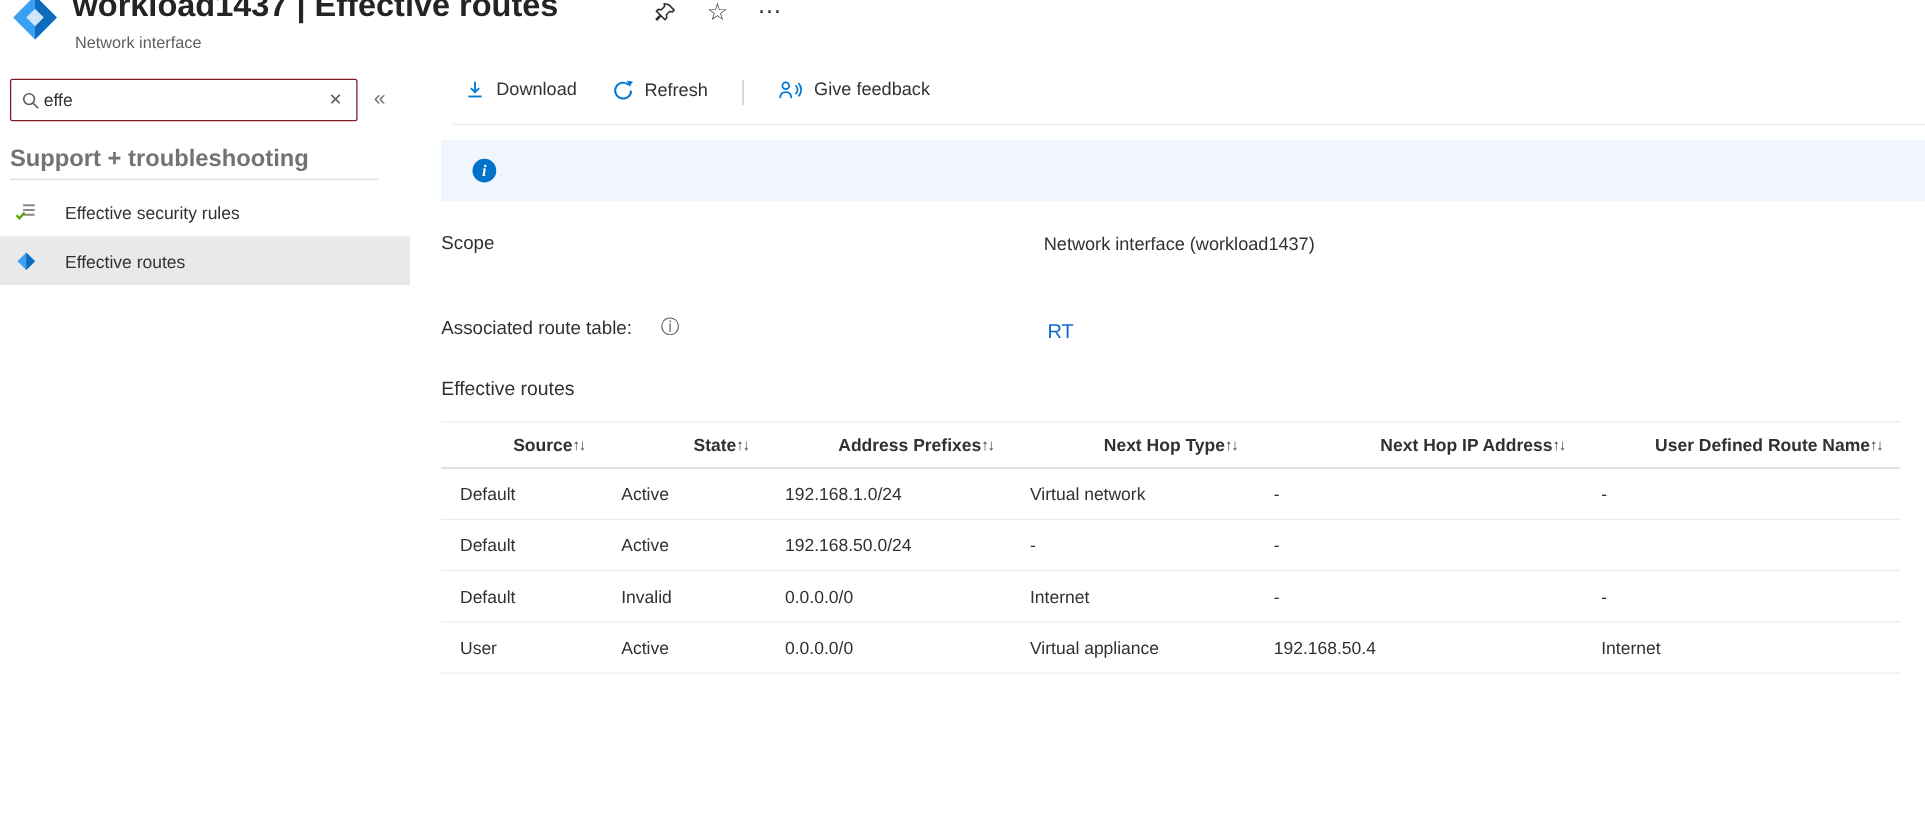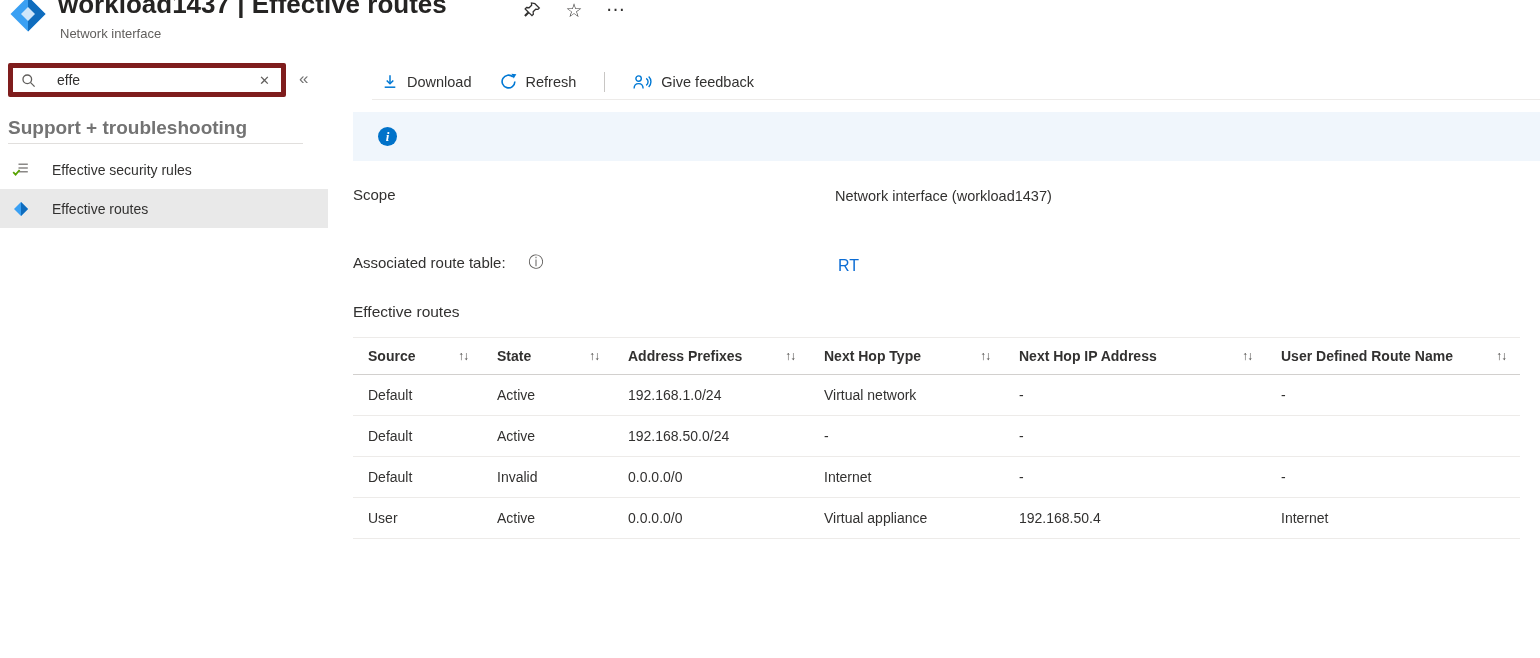--- a/index.html
+++ b/index.html
@@ -10,34 +10,34 @@
   
   .app-icon{left:8px;top:-6px;width:40px;height:40px}
   .page-title{left:58px;top:-11px;font-size:26px;font-weight:700;color:#252423;white-space:nowrap}
   .page-subtitle{left:60px;top:26px;font-size:13px;color:#605e5c}
   .hdr-btn{top:-2px;width:24px;height:24px;display:flex;align-items:center;justify-content:center;cursor:pointer;color:#323130}
   .pin-btn{left:520px}
   .star-btn{left:562px;font-size:19px;line-height:1}
   .more-btn{left:604px;font-size:20px;letter-spacing:1px;top:-8px}
 
   
-  .search-box{left:8px;top:63px;width:278px;height:34px;border:5px solid #7f1d1d;border-radius:2px;
-    display:flex;align-items:center;padding:0 8px;gap:21px;background:#fff}
+  .search-box{left:8px;top:63px;width:278px;height:34px;border:1px solid #7f1d1d;border-radius:2px;
+    display:flex;align-items:center;padding:0 8px;gap:3px;background:#fff}
   .search-box input{border:none;outline:none;flex:1;font-size:14px;font-family:inherit;color:#323130;min-width:0}
   .clear-icon{color:#605e5c;font-size:13px;cursor:pointer;padding:0 3px}
   .collapse-btn{left:299px;top:69px;font-size:17px;color:#737373;cursor:pointer}
   .sb-section{left:8px;top:117px;font-size:19px;font-weight:700;color:#737373}
   .sb-divider{left:8px;top:143px;width:295px;height:1px;background:#e1dfdd}
   .sb-items{left:0;top:150px;width:328px}
   .sb-item{height:39px;display:flex;align-items:center;gap:23px;padding-left:12px;font-size:14px;cursor:pointer}
   .sb-item.selected{background:#e9e9e9}
   .sb-item .ic{width:17px;height:17px;display:flex;align-items:center;justify-content:center;flex:0 0 17px}
 
   
-  .toolbar{left:372px;top:64px;right:0;height:36px;display:flex;align-items:center;gap:28px;
+  .toolbar{left:362px;top:64px;right:0;height:36px;display:flex;align-items:flex-start;gap:28px;
     padding-left:10px;border-bottom:1px solid #edebe9}
   .tb-btn{display:flex;align-items:center;gap:9px;font-size:14.5px;color:#323130;cursor:pointer}
   .tb-sep{width:1px;height:20px;background:#c8c6c4}
 
   
   .banner{left:353px;top:112px;right:0;height:49px;background:#f0f6fc;display:flex;align-items:center;
     padding-left:25px;gap:13px}
   .info-filled{width:19px;height:19px;border-radius:50%;background:#0072c9;color:#fff;display:flex;
     align-items:center;justify-content:center;font-family:"Liberation Serif",serif;font-style:italic;
     font-weight:700;font-size:13px;flex:0 0 19px}
@@ -48,21 +48,21 @@
   .scope-value{left:835px;top:188px;font-size:14.5px}
   .rt-label{left:353px;top:254px;font-size:15px;display:flex;align-items:flex-start;gap:23px}
   .info-outline{font-size:15px;color:#605e5c;cursor:pointer;line-height:1}
   .rt-link{left:838px;top:257px;font-size:16px;color:#0b6cd4;cursor:pointer}
 
   
   .table-title{left:353px;top:303px;font-size:15.5px;color:#323130}
   .table{left:353px;top:337px;width:1167px}
   .thead,.tr{display:grid;grid-template-columns:129px 131px 196px 195px 262px 1fr}
   .thead{height:38px;border-top:1px solid #edebe9;border-bottom:1px solid #d2d0ce}
-  .th{display:flex;align-items:center;justify-content:space-between;padding:0 14px 0 15px;
+  .th{display:flex;align-items:center;justify-content:flex-end;padding:0 14px 0 15px;
     font-size:14px;font-weight:700;cursor:pointer}
   .sort{font-size:12px;color:#484644;letter-spacing:-1px;font-weight:400}
   .tr{height:41px;border-bottom:1px solid #edebe9}
   .td{display:flex;align-items:center;padding-left:15px;font-size:14px;color:#323130}
 
   svg{display:block}
 </style>
 </head>
 <body>
 

